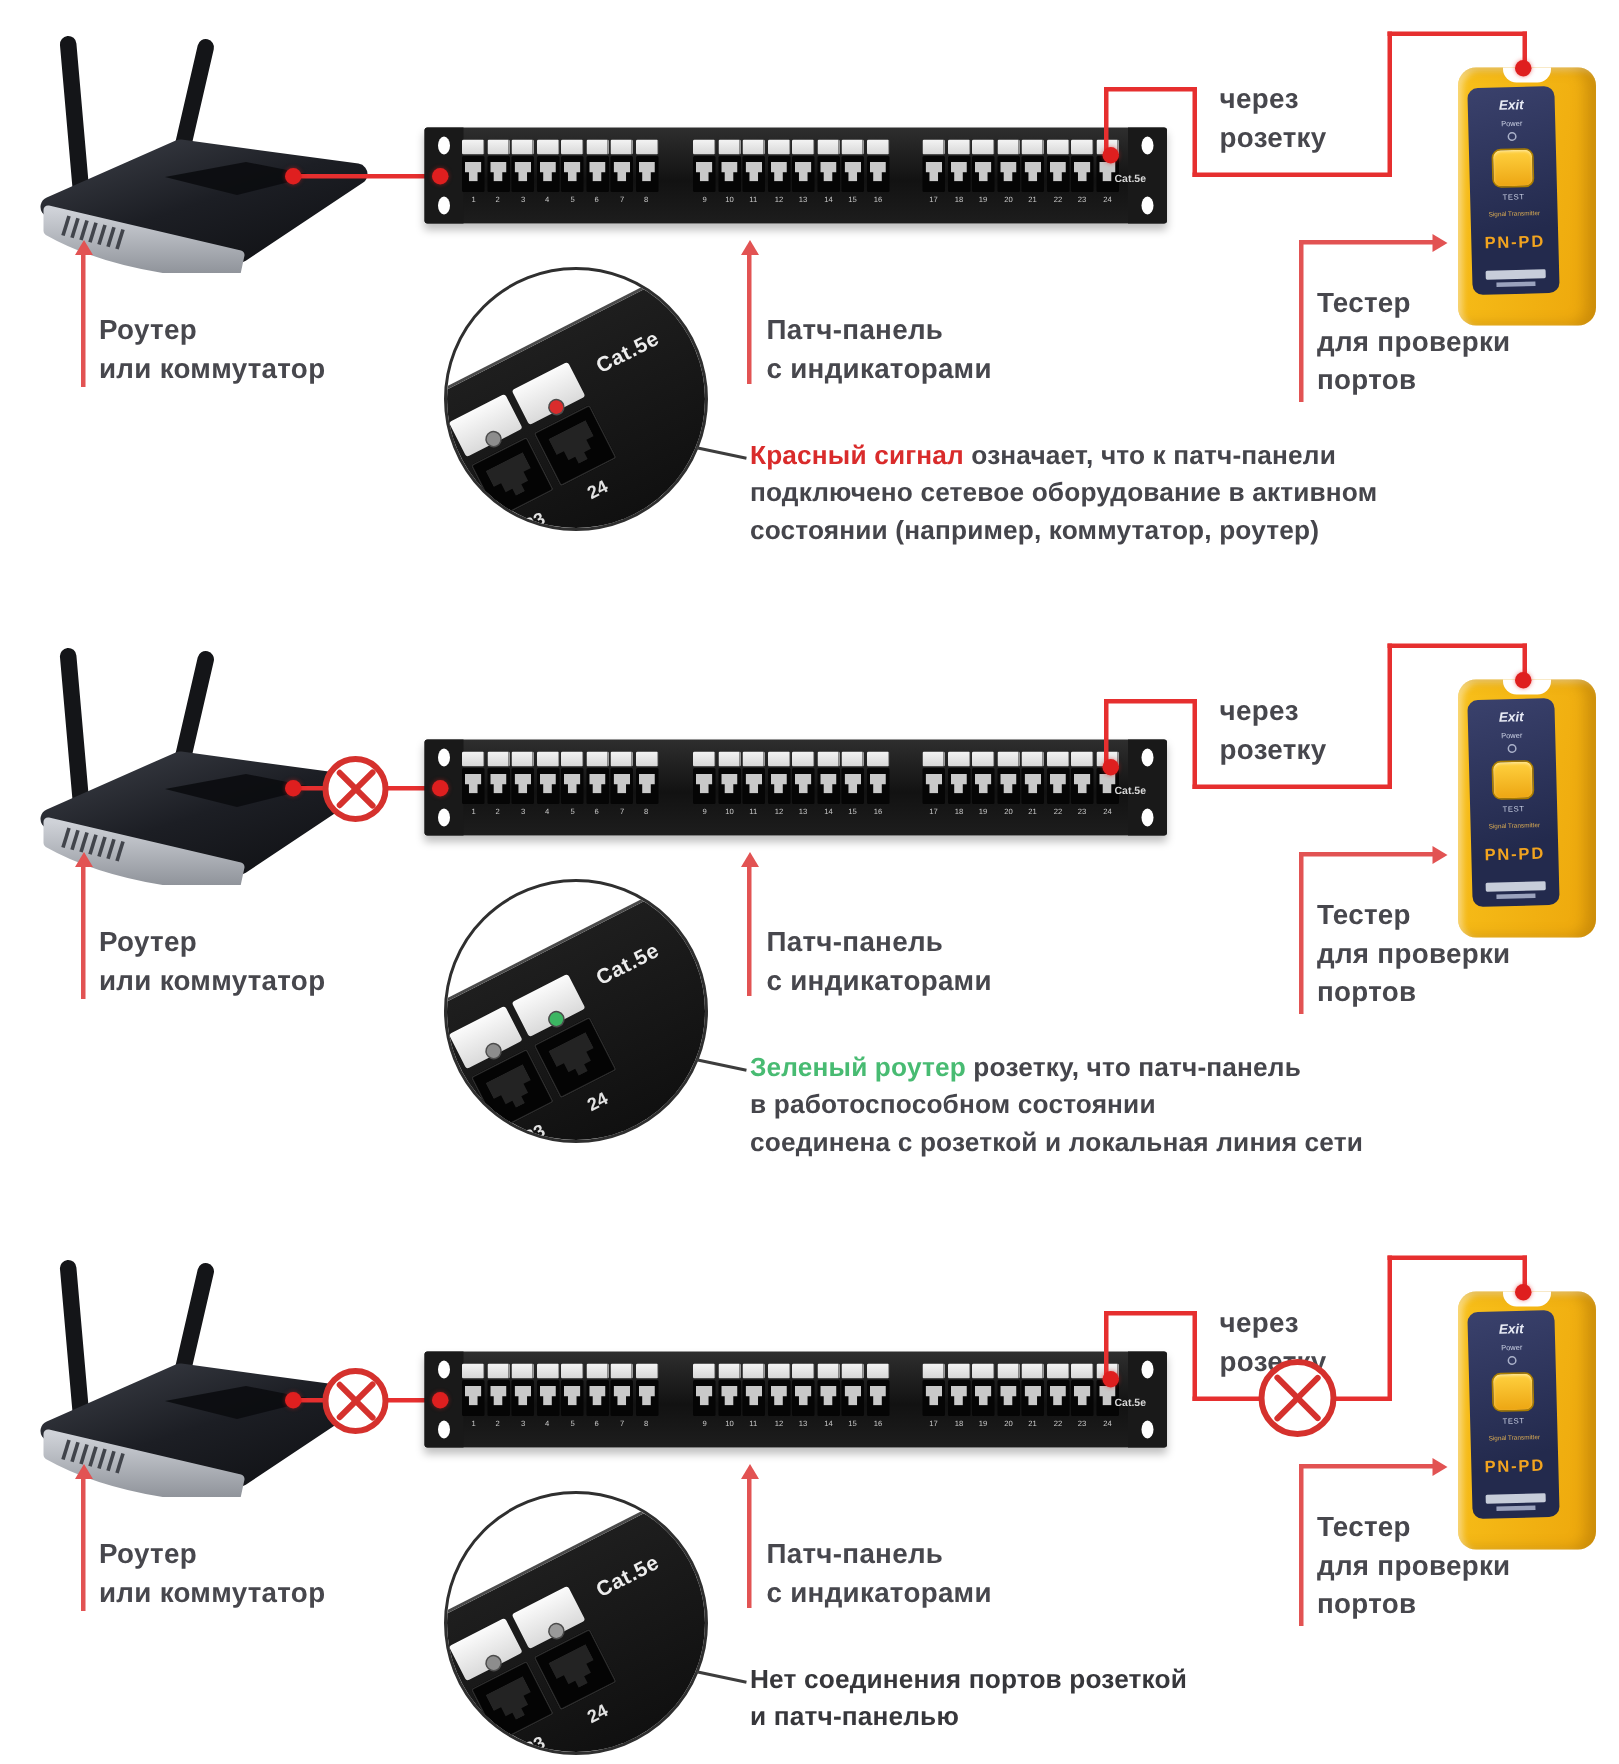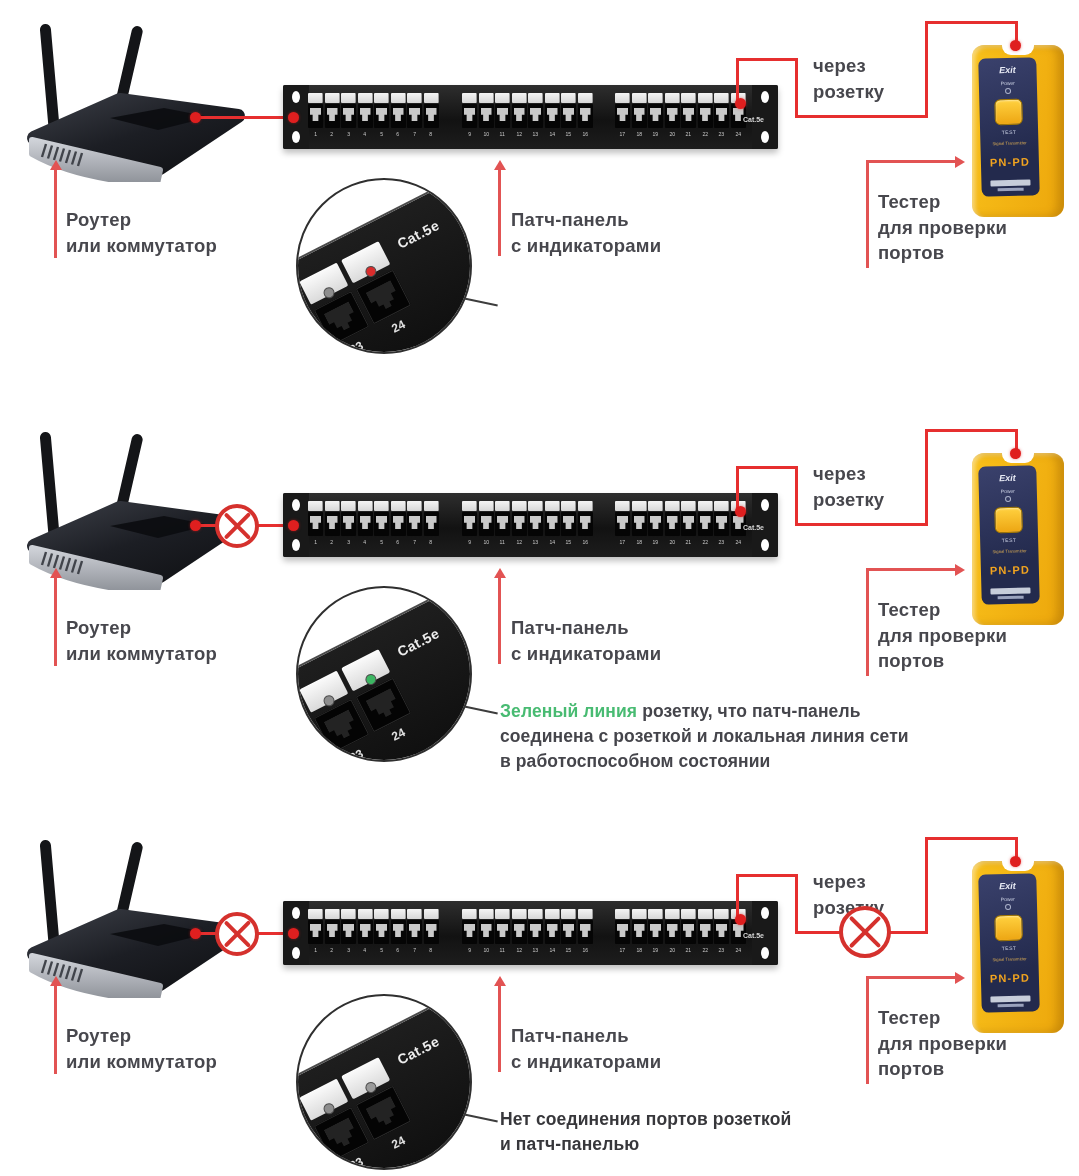--- a/index.html
+++ b/index.html
@@ -301,20 +301,25 @@
               <div class="znum">24</div>
             </div>
           </div>
         <div class="zcat">Cat.5e</div>
         <div class="zhole" style="left:238px;top:4px"></div>
 
       </div>
     </div>
     <div class="leader"></div>
 
+    <div class="note" style="font-weight: 600; color: rgb(69, 69, 75);">
+      <div><span class="nh" style="color: rgb(217, 43, 43);">Красный сигнал</span><span> означает, что к патч-панели</span></div>
+      <div>подключено сетевое оборудование в активном</div>
+      <div>состоянии (например, коммутатор, роутер)</div>
+    </div>
 
     <div class="wire" style="left:736px;top:58px;width:3px;height:48px"></div>
     <div class="wire" style="left:736px;top:58px;width:62px;height:3px"></div>
     <div class="wire" style="left:795px;top:58px;width:3px;height:60px"></div>
     <div class="wire" style="left:795px;top:115px;width:133px;height:3px"></div>
     <div class="wire" style="left:925px;top:21px;width:3px;height:97px"></div>
     <div class="wire" style="left:925px;top:21px;width:93px;height:3px"></div>
     <div class="wire" style="left:1015px;top:21px;width:3px;height:30px"></div>
 
     <div class="lbl" style="left:813px;top:53px">
@@ -563,23 +568,23 @@
             </div>
           </div>
         <div class="zcat">Cat.5e</div>
         <div class="zhole" style="left:238px;top:4px"></div>
 
       </div>
     </div>
     <div class="leader"></div>
 
     <div class="note" style="font-weight: 600; color: rgb(69, 69, 75);">
-      <div><span class="nh" style="color: rgb(72, 187, 114);">Зеленый линия</span><span> розетку, что патч-панель</span></div>
+      <div><span class="nh" style="color: rgb(72, 187, 114);">Зеленый роутер</span><span> розетку, что патч-панель</span></div>
+      <div>в работоспособном состоянии</div>
       <div>соединена с розеткой и локальная линия сети</div>
-      <div>в работоспособном состоянии</div>
     </div>
 
     <div class="wire" style="left:736px;top:58px;width:3px;height:48px"></div>
     <div class="wire" style="left:736px;top:58px;width:62px;height:3px"></div>
     <div class="wire" style="left:795px;top:58px;width:3px;height:60px"></div>
     <div class="wire" style="left:795px;top:115px;width:133px;height:3px"></div>
     <div class="wire" style="left:925px;top:21px;width:3px;height:97px"></div>
     <div class="wire" style="left:925px;top:21px;width:93px;height:3px"></div>
     <div class="wire" style="left:1015px;top:21px;width:3px;height:30px"></div>
 

